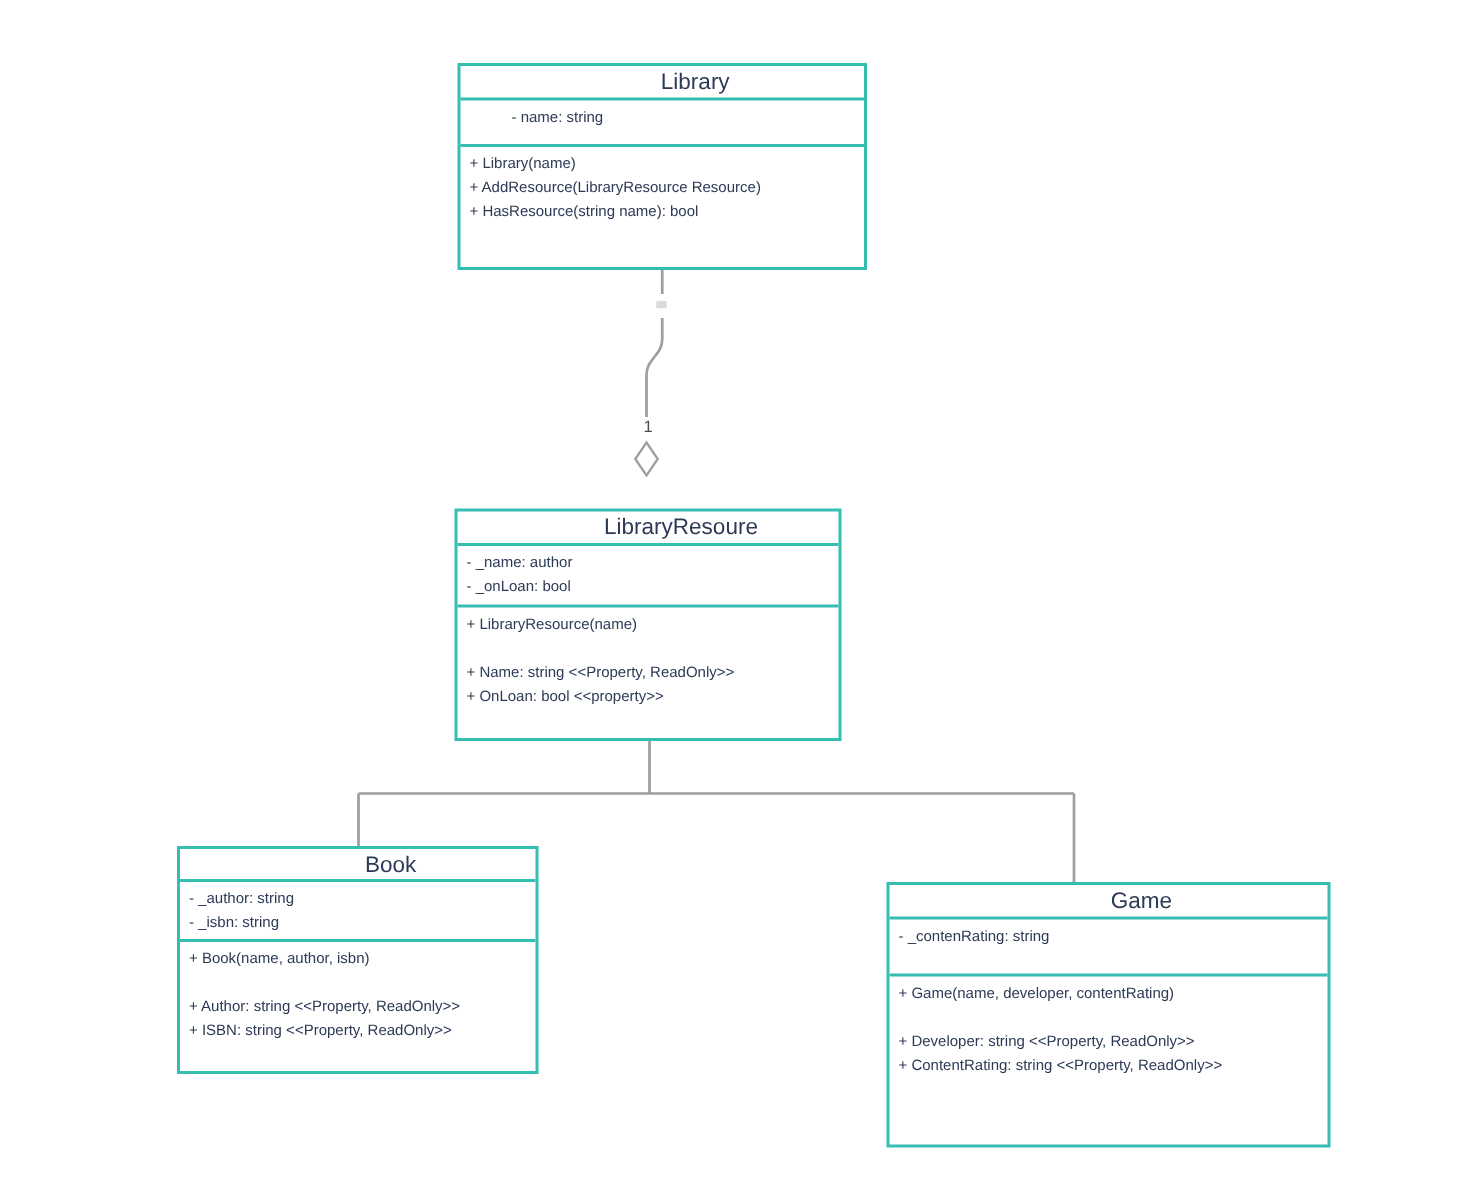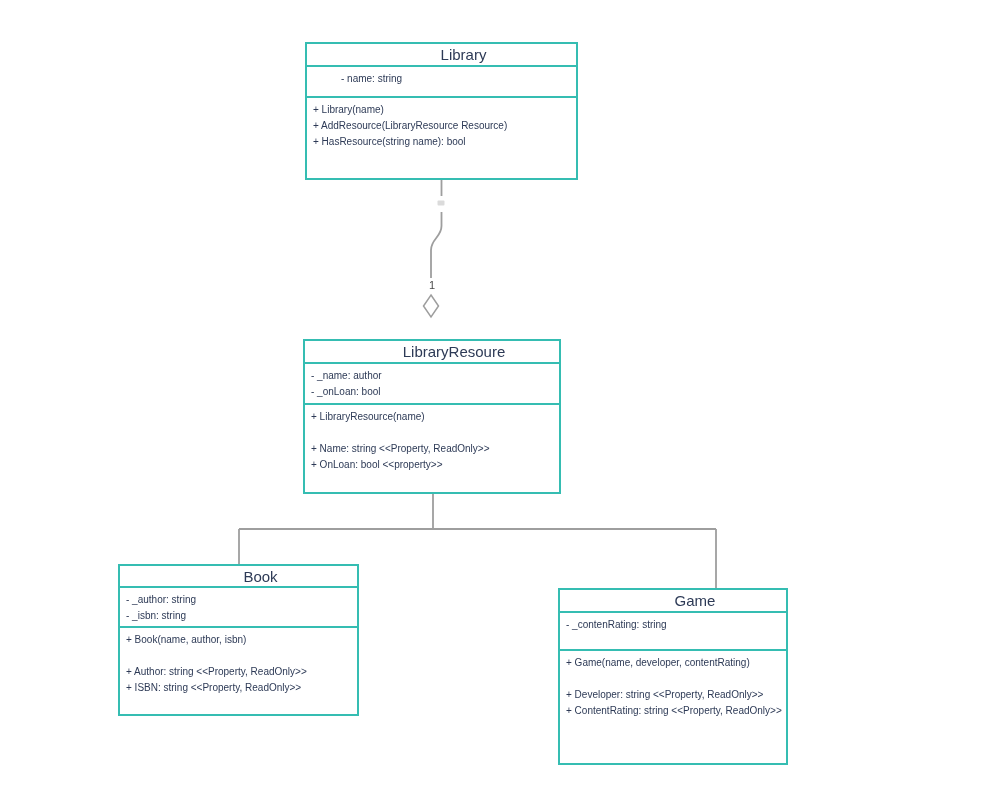--- a/index.html
+++ b/index.html
@@ -32,21 +32,21 @@
   
   #box-library{left:305px;top:42px;width:273px;height:138px;}
   #box-library .class-title{height:21px;}
   #box-library .attrs{height:31px;padding-left:34px;}
   #box-libraryresource{left:303px;top:315px;width:258px;height:155px;margin-top:24px;}
   #box-libraryresource .class-title{height:21px;}
   #box-libraryresource .attrs{height:41px;}
   #box-book{left:118px;top:564px;width:241px;height:152px;}
   #box-book .class-title{height:20px;}
   #box-book .attrs{height:40px;}
-  #box-game{left:558px;top:588px;width:230px;height:177px;}
+  #box-game{left:591px;top:588px;width:296px;height:177px;}
   #box-game .class-title{height:21px;}
   #box-game .attrs{height:38px;}
   .mult-label{
     position:absolute;left:424px;top:278px;width:16px;height:14px;
     text-align:center;font-size:11px;line-height:14px;color:#4a4a4a;
   }
 </style>
 </head>
 <body>
 

